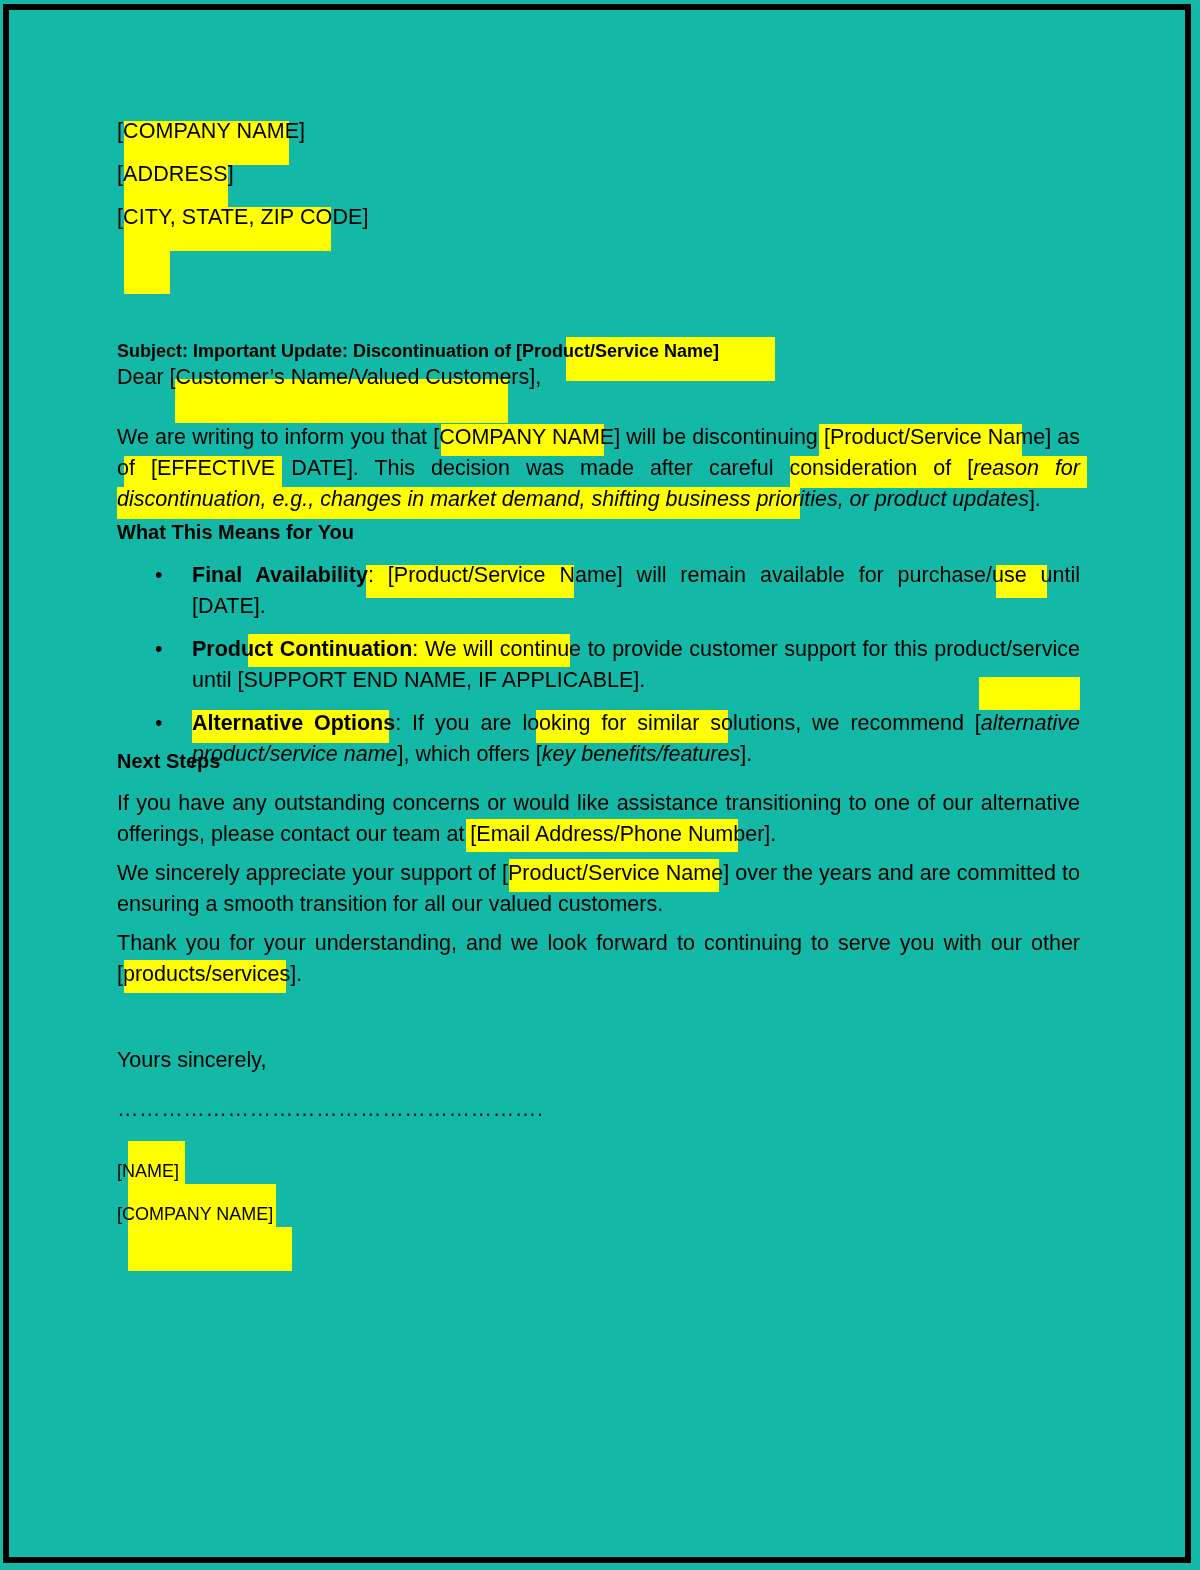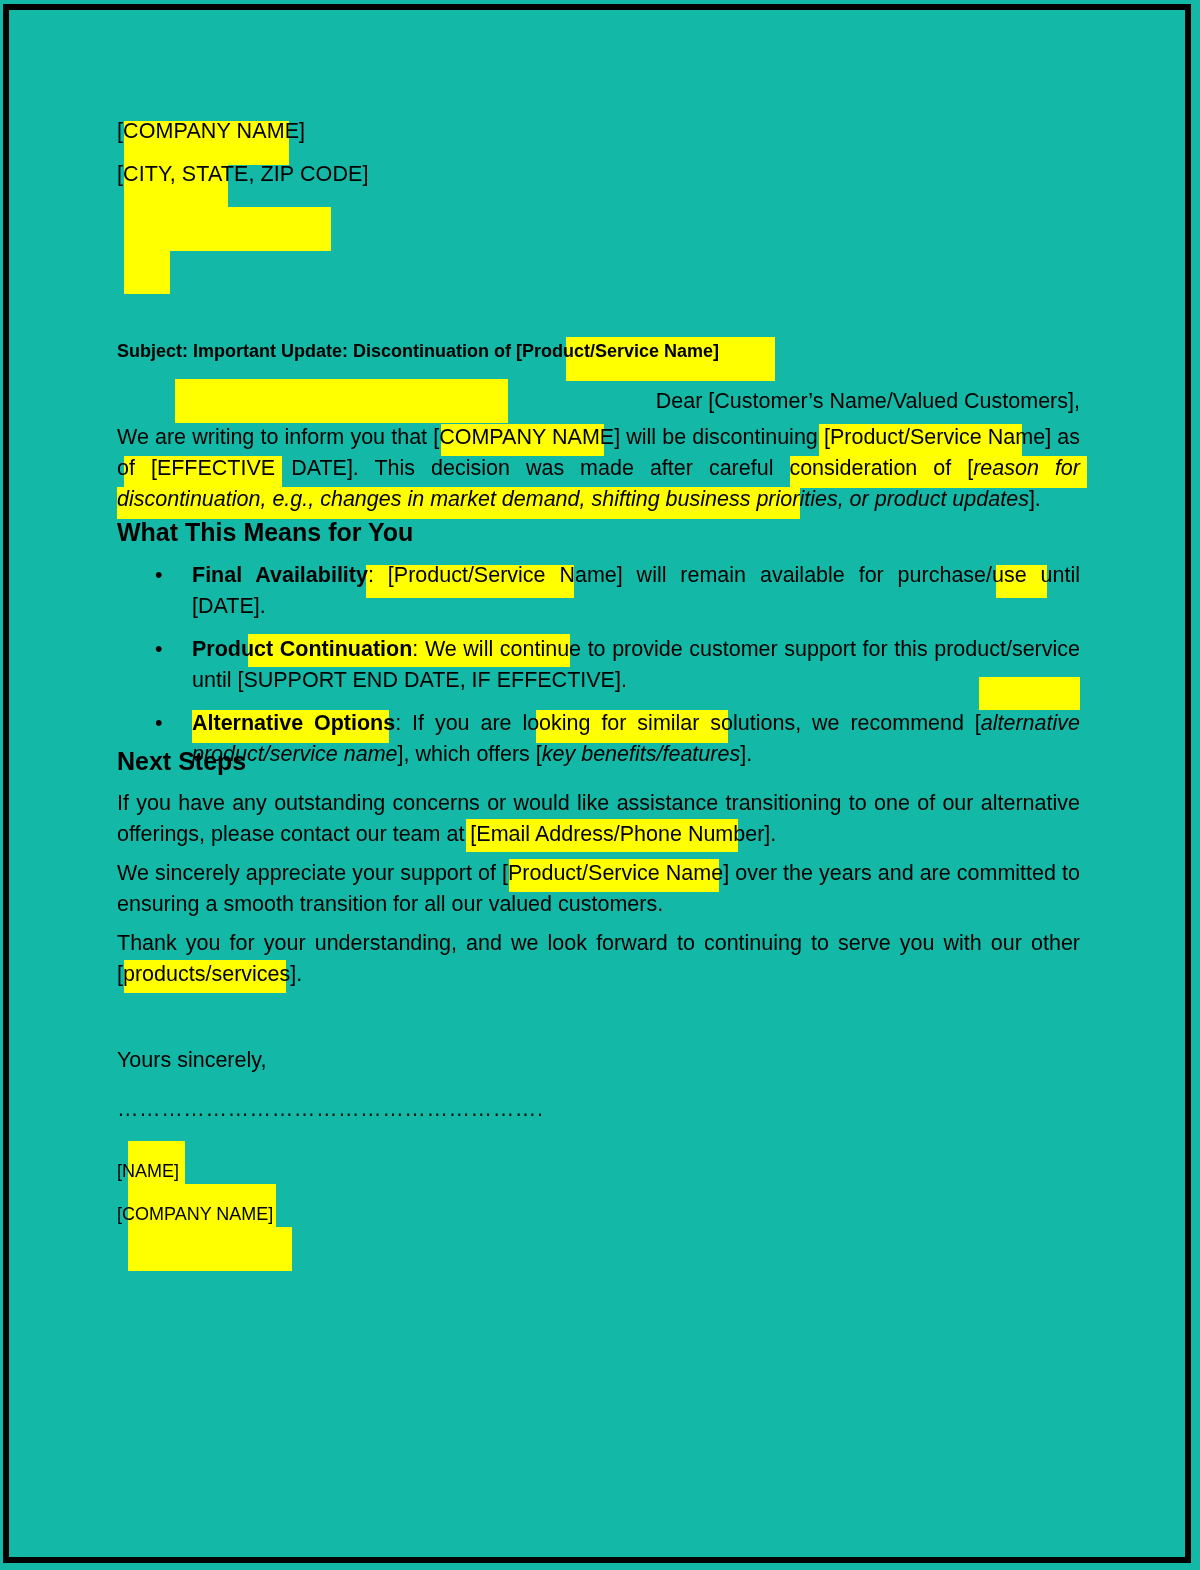--- a/index.html
+++ b/index.html
@@ -77,21 +77,21 @@
     text-align: justify;
     text-justify: inter-word;
   }
   .para-left {
     text-align: left;
   }
 
   .heading {
     margin: 0;
     font-weight: bold;
-    font-size: 25px;
+    font-size: 20px;
     line-height: 28px;
   }
 
   ul.bullets {
     margin: 0;
     padding: 0;
     list-style: none;
   }
   ul.bullets li {
     position: relative;
@@ -170,37 +170,38 @@
 
     <div class="hl" style="left:128px; top:1141px; width:57px; height:44px;"></div>
     <div class="hl" style="left:128px; top:1184px; width:148px; height:44px;"></div>
     <div class="hl" style="left:128px; top:1227px; width:164px; height:44px;"></div>
   </div>
 
   <div class="doc-body txt">
 
     <div class="addr" style="position:absolute; left:0; top:0; width:600px;">
       <p class="line">[COMPANY NAME]</p>
+      <p class="line">[ADDRESS]</p>
       <p class="line">[CITY, STATE, ZIP CODE]</p>
     </div>
 
     <p class="subject" style="position:absolute; left:0; top:227px; width:963px;"><span>Subject: Important Update: Discontinuation of [</span><span>Product/Service Name</span><span>]</span></p>
 
-    <p class="para para-left" style="position:absolute; left:0; top:276px; width:963px;text-align:right;"><span>Dear [</span><span>Customer’s Name/Valued Customers</span><span>],</span></p>
+    <p class="para para-left" style="position:absolute; left:0; top:252px; width:963px;"><span>Dear [</span><span>Customer’s Name/Valued Customers</span><span>],</span></p>
 
     <p class="para" style="position:absolute; left:0; top:312px; width:963px;"><span>We are writing to inform you that [</span><span>COMPANY NAME</span><span>] will be discontinuing [</span><span>Product/Service Name</span><span>] as of [</span><span>EFFECTIVE DATE</span><span>]. This decision was made after careful consideration of [</span><span class="i">reason for discontinuation, e.g., changes in market demand, shifting business priorities, or product updates</span><span>].</span></p>
 
     <p class="heading" style="position:absolute; left:0; top:408px; width:963px;">What This Means for You</p>
 
     <ul class="bullets" style="position:absolute; left:0; top:450px; width:963px;">
       <li style="margin-bottom:12px;">
         <span class="bullet-dot">•</span><span class="b">Final Availability</span><span>: [</span><span>Product/Service Name</span><span>] will remain available for purchase/use until [</span><span>DATE</span><span>].</span>
       </li>
       <li style="margin-bottom:12px;">
-        <span class="bullet-dot">•</span><span class="b">Product Continuation</span><span>: We will continue to provide customer support for this product/service until [</span><span>SUPPORT END DATE, IF EFFECTIVE</span><span>].</span>
+        <span class="bullet-dot">•</span><span class="b">Product Continuation</span><span>: We will continue to provide customer support for this product/service until [</span><span>SUPPORT END NAME, IF APPLICABLE</span><span>].</span>
       </li>
       <li>
         <span class="bullet-dot">•</span><span class="b">Alternative Options</span><span>: If you are looking for similar solutions, we recommend [</span><span class="i">alternative product/service name</span><span>], which offers [</span><span class="i">key benefits/features</span><span>].</span>
       </li>
     </ul>
 
     <p class="heading" style="position:absolute; left:0; top:637px; width:963px;">Next Steps</p>
 
     <p class="para" style="position:absolute; left:0; top:678px; width:963px;"><span>If you have any outstanding concerns or would like assistance transitioning to one of our alternative offerings, please contact our team at [</span><span>Email Address/Phone Number</span><span>].</span></p>
 

